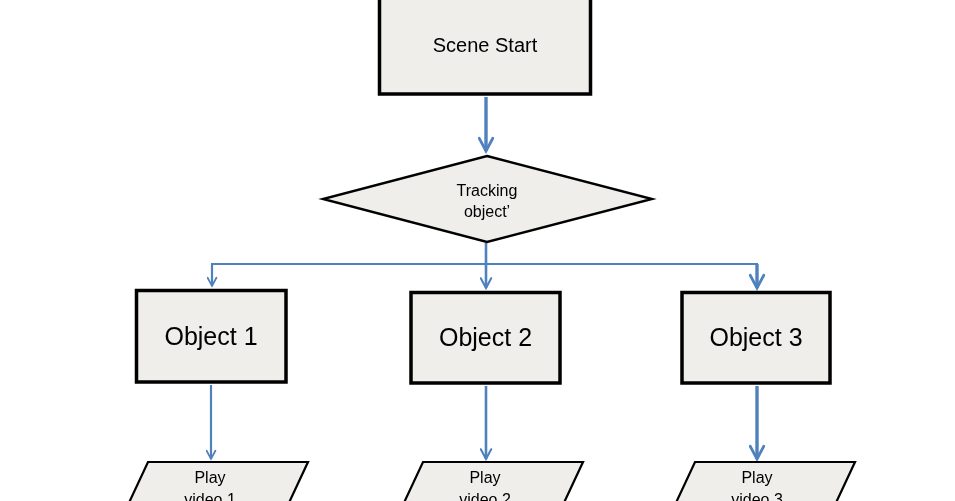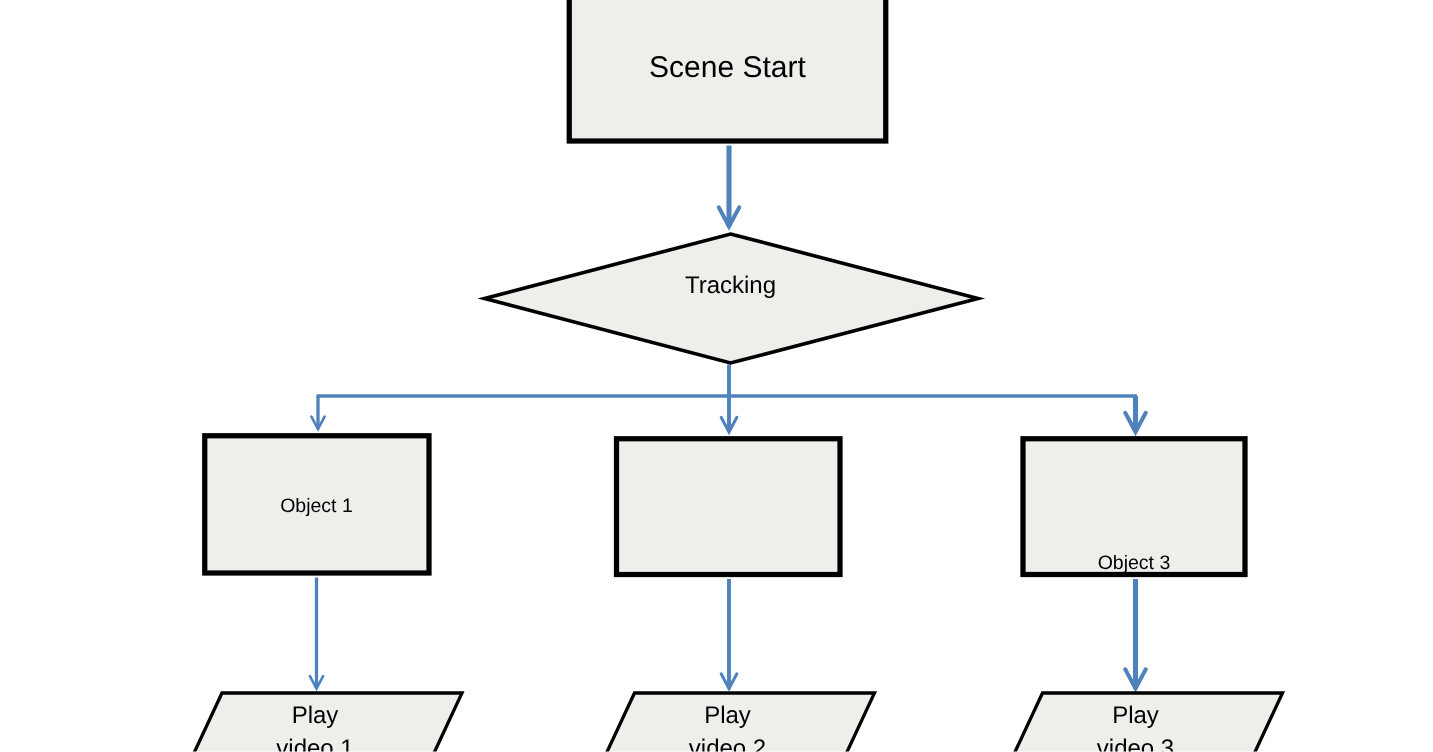--- a/index.html
+++ b/index.html
@@ -16,24 +16,24 @@
     fill: var(--shape-fill, #efeeeb);
     stroke: var(--shape-stroke, #000000);
   }
   .label {
     position: absolute; text-align: center; color: #000;
     -webkit-user-select: none; user-select: none;
   }
   .label.flexc { display: flex; align-items: center; justify-content: center; }
   .scene-label  { left: 378px; top: 0;     width: 214px; height: 90px; font-size: 20px; }
   .decision-label { left: 407px; top: 180px; width: 160px; font-size: 16px; line-height: 21px; }
-  .obj-label    { font-size: 13px; }
+  .obj-label    { font-size: 25px; }
   .obj1-label   { left: 135px; top: 289px; width: 152px; height: 94px; }
   .obj2-label   { left: 410px; top: 291px; width: 151px; height: 93px; }
-  .obj3-label   { left: 681px; top: 291px; width: 150px; height: 93px; margin-top: 37px; }
+  .obj3-label   { left: 681px; top: 291px; width: 150px; height: 93px; }
   .play-label   { top: 467px; width: 160px; font-size: 16px; line-height: 22px; }
   .play1-label  { left: 130px; }
   .play2-label  { left: 405px; }
   .play3-label  { left: 677px; }
 </style>
 </head>
 <body>
 
 <div class="canvas">
 
@@ -66,24 +66,28 @@
       <polygon points="695,462 855,462 820,537 660,537" stroke-width="2.2"></polygon>
     </g>
   </svg>
 
   <div class="label flexc scene-label">
     <span>Scene Start</span>
   </div>
 
   <div class="label decision-label">
     <div>Tracking</div>
+    <div>object’</div>
   </div>
 
   <div class="label flexc obj-label obj1-label">
     <span>Object 1</span>
+  </div>
+  <div class="label flexc obj-label obj2-label">
+    <span>Object 2</span>
   </div>
   <div class="label flexc obj-label obj3-label">
     <span>Object 3</span>
   </div>
 
   <div class="label play-label play1-label">
     <div>Play</div>
     <div>video 1</div>
   </div>
   <div class="label play-label play2-label">

